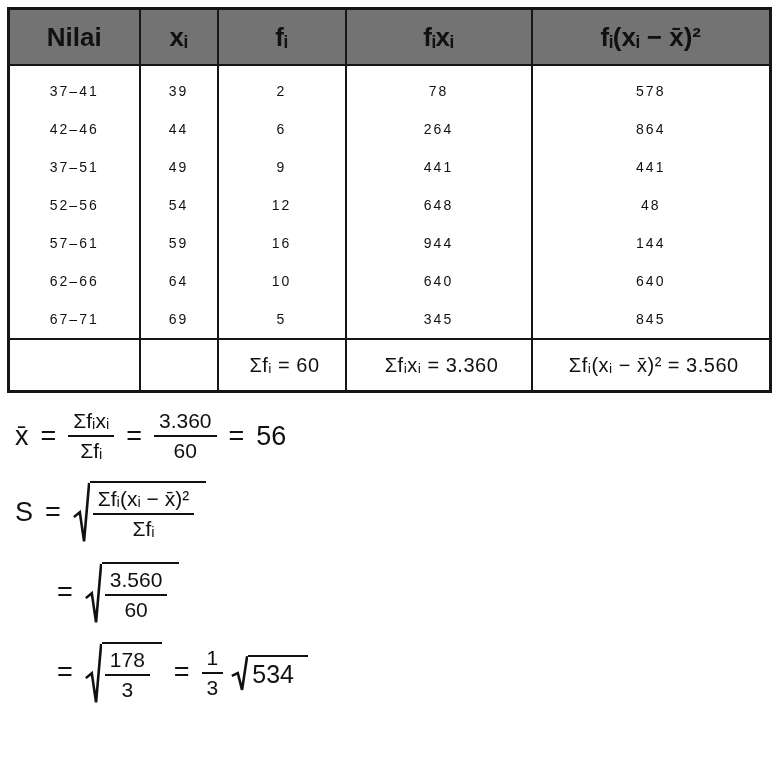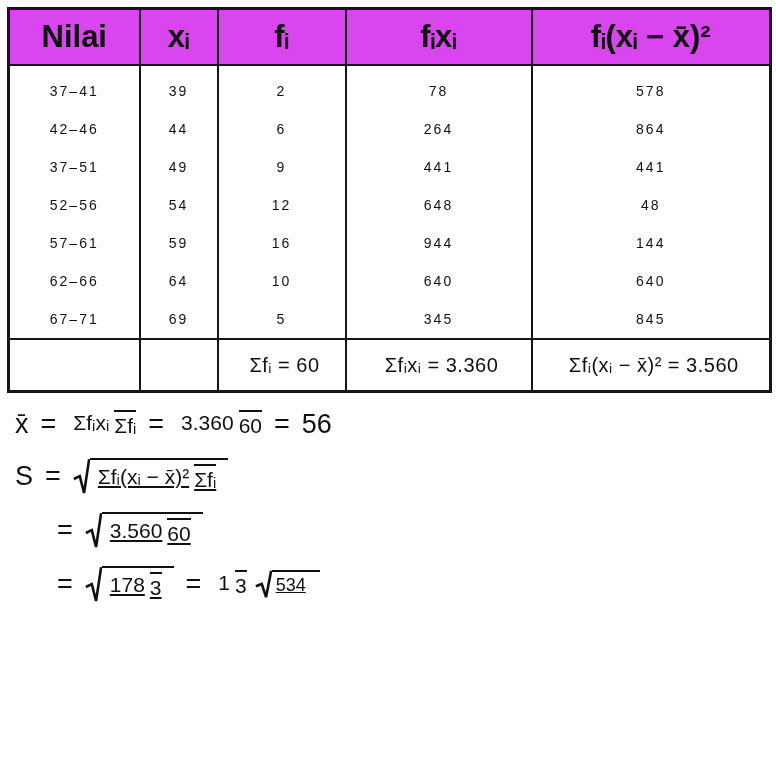--- a/index.html
+++ b/index.html
@@ -8,22 +8,22 @@
     font-family:"Liberation Sans", sans-serif; color:#111;
   }
   .page { padding:7px 6px 0 7px; }
 
   
   table.stat {
     border-collapse:collapse; table-layout:fixed; width:762px;
     border:3px solid #161616;
   }
   table.stat th {
-    border:2.5px solid #161616; background:#d946ef;
-    height:52px; font-size:31px; font-weight:bold; text-align:center;
+    border:2.5px solid #161616; background:#737373;
+    height:52px; font-size:26px; font-weight:bold; text-align:center;
     vertical-align:middle;
   }
   table.stat td {
     border-left:2.5px solid #161616; border-right:2.5px solid #161616;
     border-top:none; border-bottom:none;
     text-align:center; vertical-align:middle;
     font-size:14px; letter-spacing:2px;
     height:38px; padding:0;
   }
   table.stat tr.first-data td { padding-top:6px; }
@@ -32,28 +32,28 @@
     height:50px; font-size:20px; letter-spacing:0.5px;padding-left:6px;
   }
 
   
   .formulas { padding:16px 0 0 8px; }
   .f-line { display:flex; align-items:center; font-size:27px; }
   .f-line .sym { font-weight:normal; }
   .f-line .eq { margin:0 12px; }
   .indent { margin-left:30px; }
 
-  .frac { display:inline-flex; flex-direction:row; align-items:center; font-size:21px; line-height:1.15; }
+  .frac { display:inline-flex; flex-direction:column; align-items:center; font-size:21px; line-height:1.15; }
   .frac .num { padding:0 5px 2px 5px; }
   .frac .den { align-self:stretch; border-top:2.5px solid #111; padding-top:2px; text-align:center; }
 
   .sqrt { position:relative; display:inline-block; padding-left:17px; }
   .sqrt > svg.radical { position:absolute; left:0; top:0; width:17px; height:100%; }
-  .sqrt .radicand { display:flex; align-items:center; border-top:2.6px solid #111; padding:4px 12px 2px 3px;text-decoration:underline; }
-  .sqrt .radicand.plain { font-size:18px; padding:3px 14px 2px 4px; }
+  .sqrt .radicand { display:flex; align-items:center; border-top:2.6px solid #111; padding:4px 12px 2px 3px; }
+  .sqrt .radicand.plain { font-size:25px; padding:3px 14px 2px 4px; }
   .gap-md { margin-top:18px; }
 </style>
 </head>
 <body>
 
 <div class="page">
 
   <table class="stat">
     <colgroup>
       <col style="width:131px">

